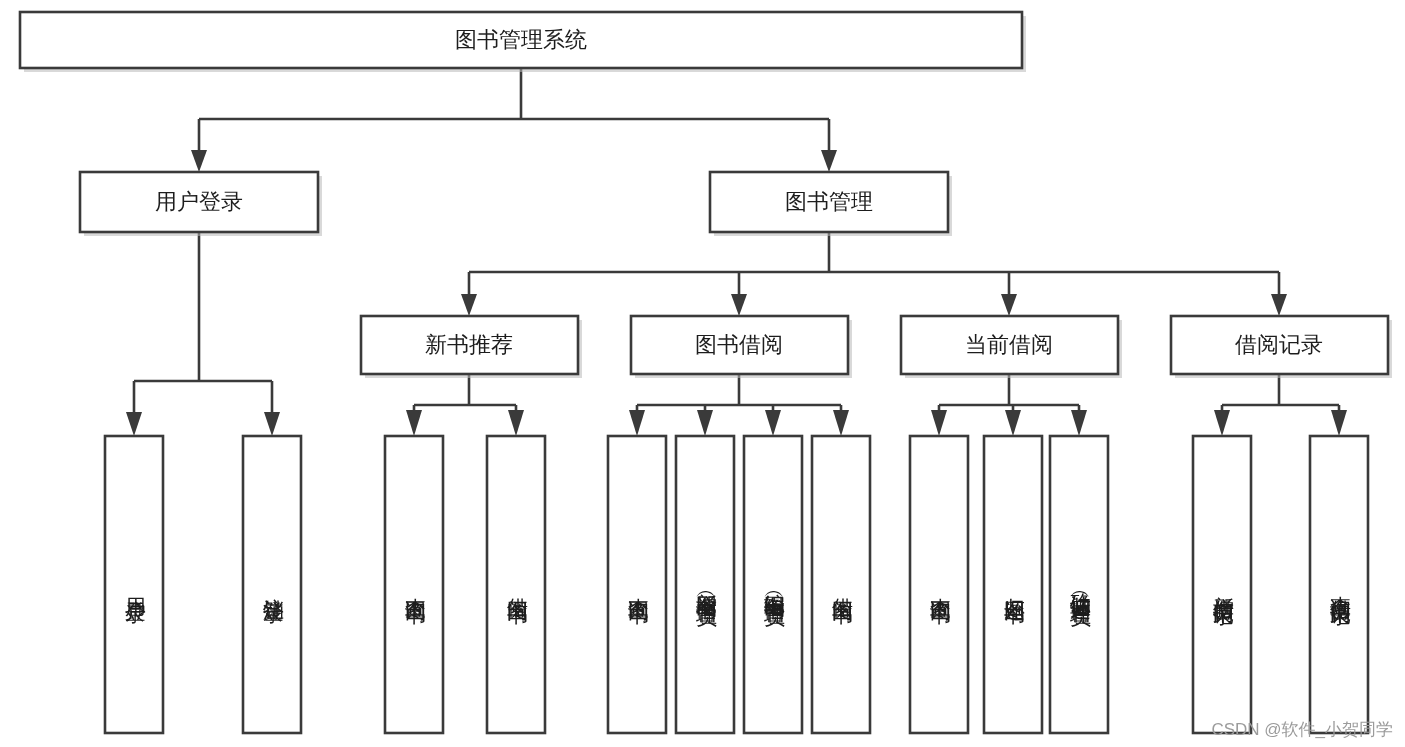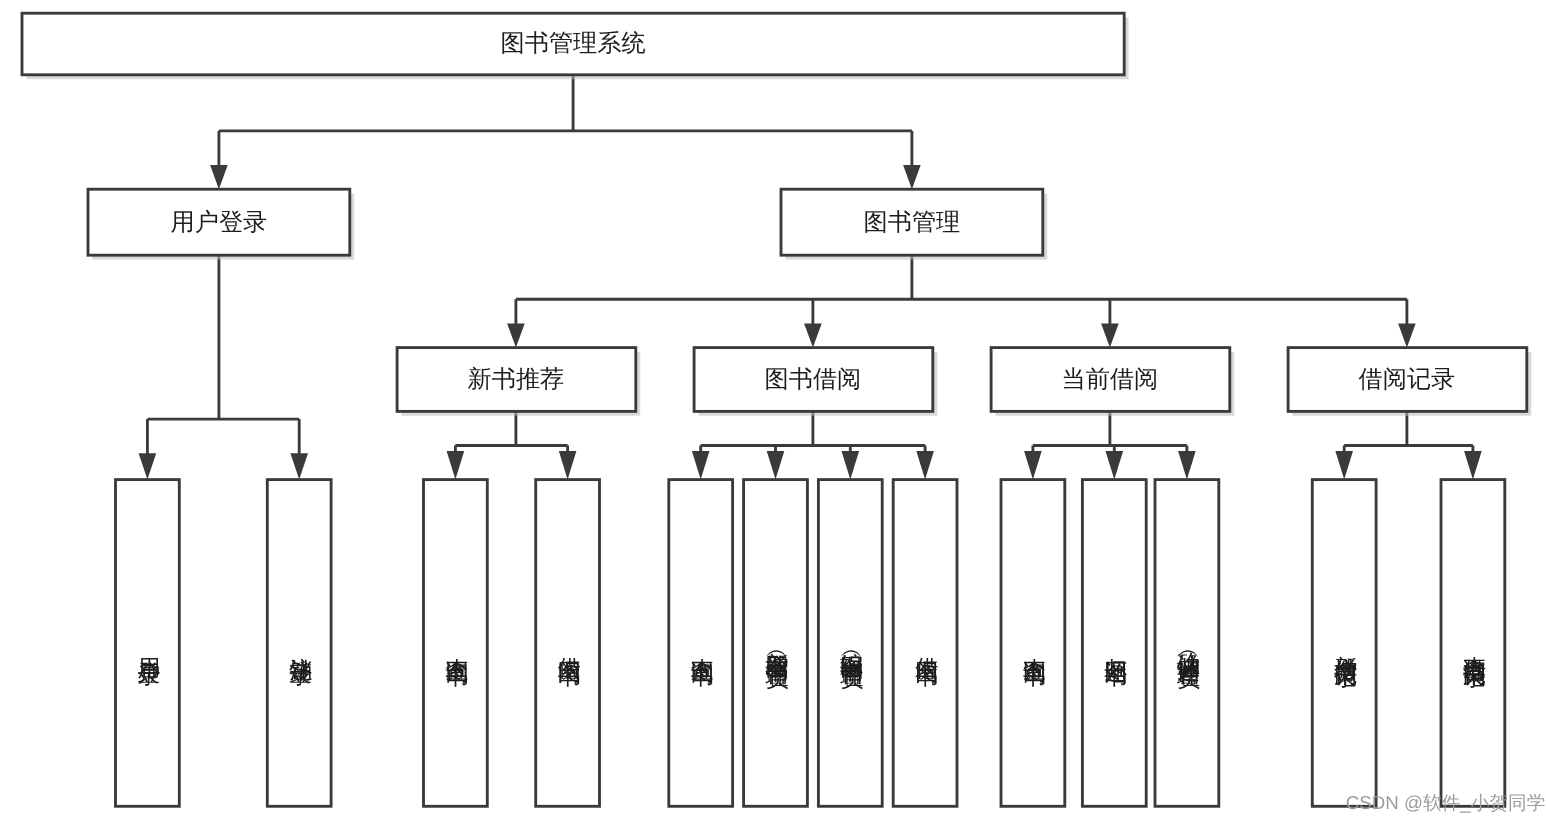--- a/index.html
+++ b/index.html
@@ -58,21 +58,21 @@
     font-size: 21px;
     fill: #1d1d1d;
     text-anchor: middle;
     dominant-baseline: middle;
     writing-mode: vertical-rl;
     text-orientation: upright;
     letter-spacing: 2px;
   }
   .watermark {
     position: absolute;
-    right: 0;
+    right: 12px;
     bottom: 6px;
     font-family: "Liberation Sans", "DejaVu Sans", sans-serif;
     font-size: 17px;
     color: #9b9b9b;
     white-space: nowrap;
     user-select: none;
   }
 </style>
 </head>
 <body>

